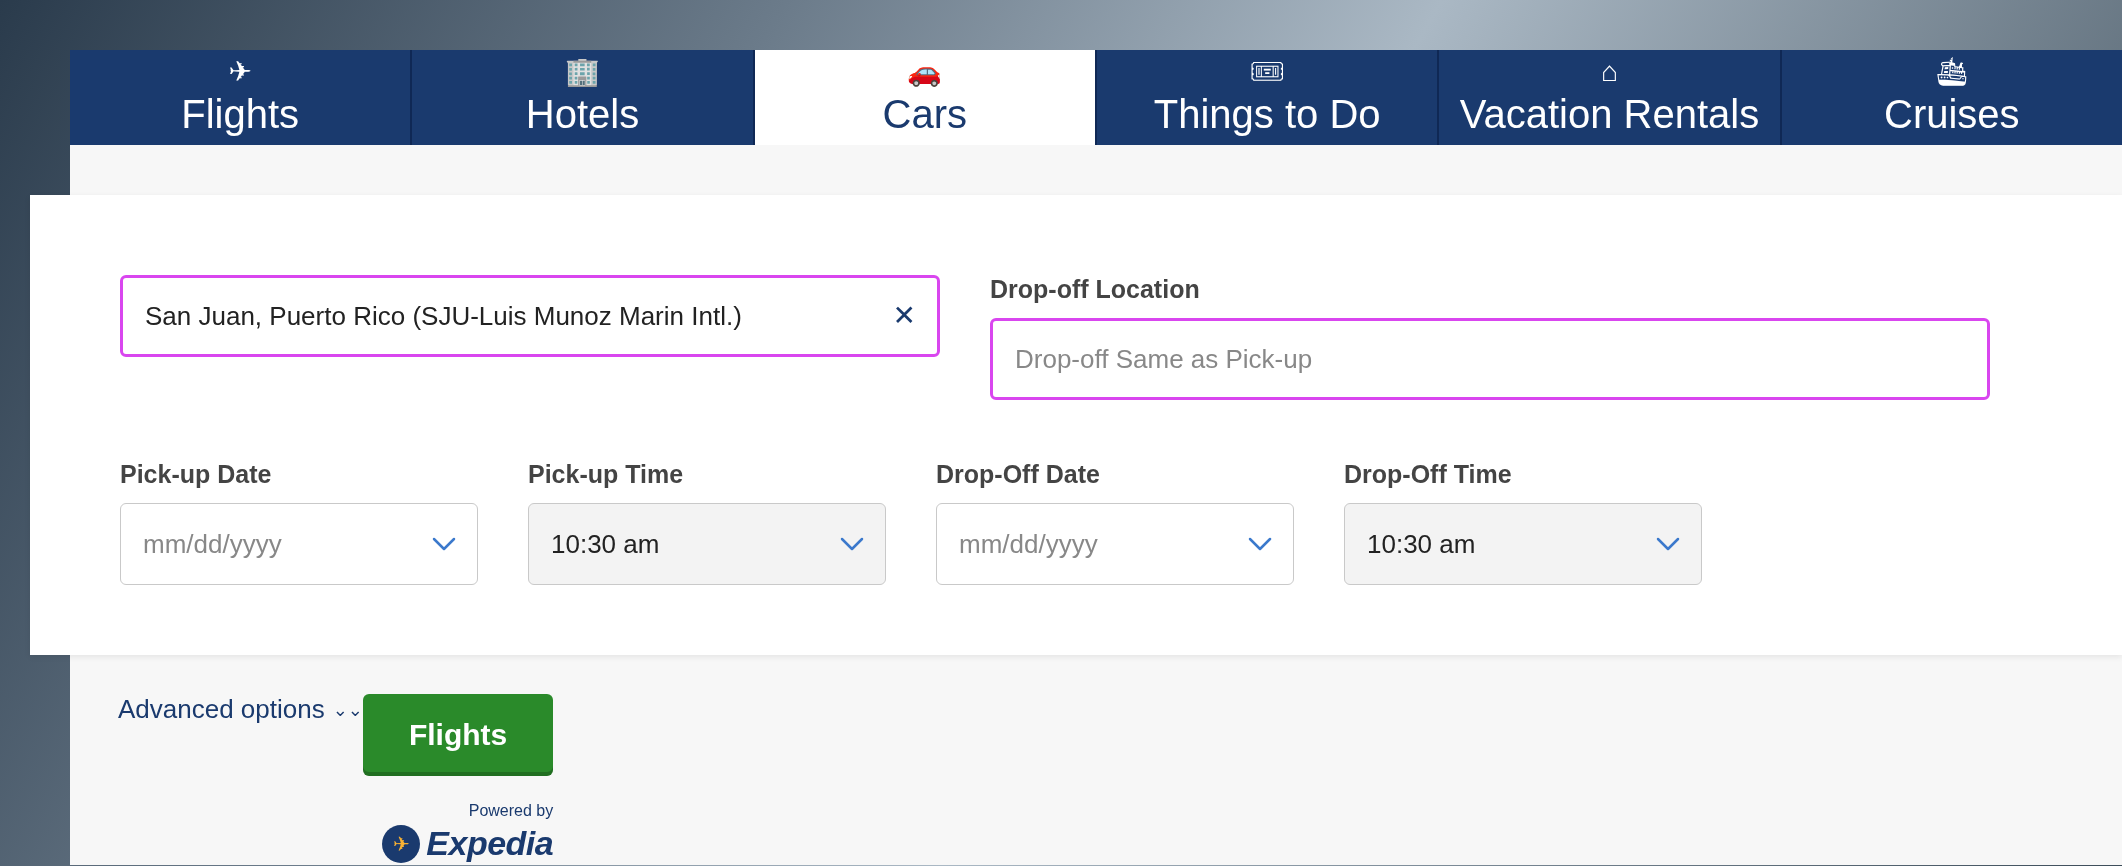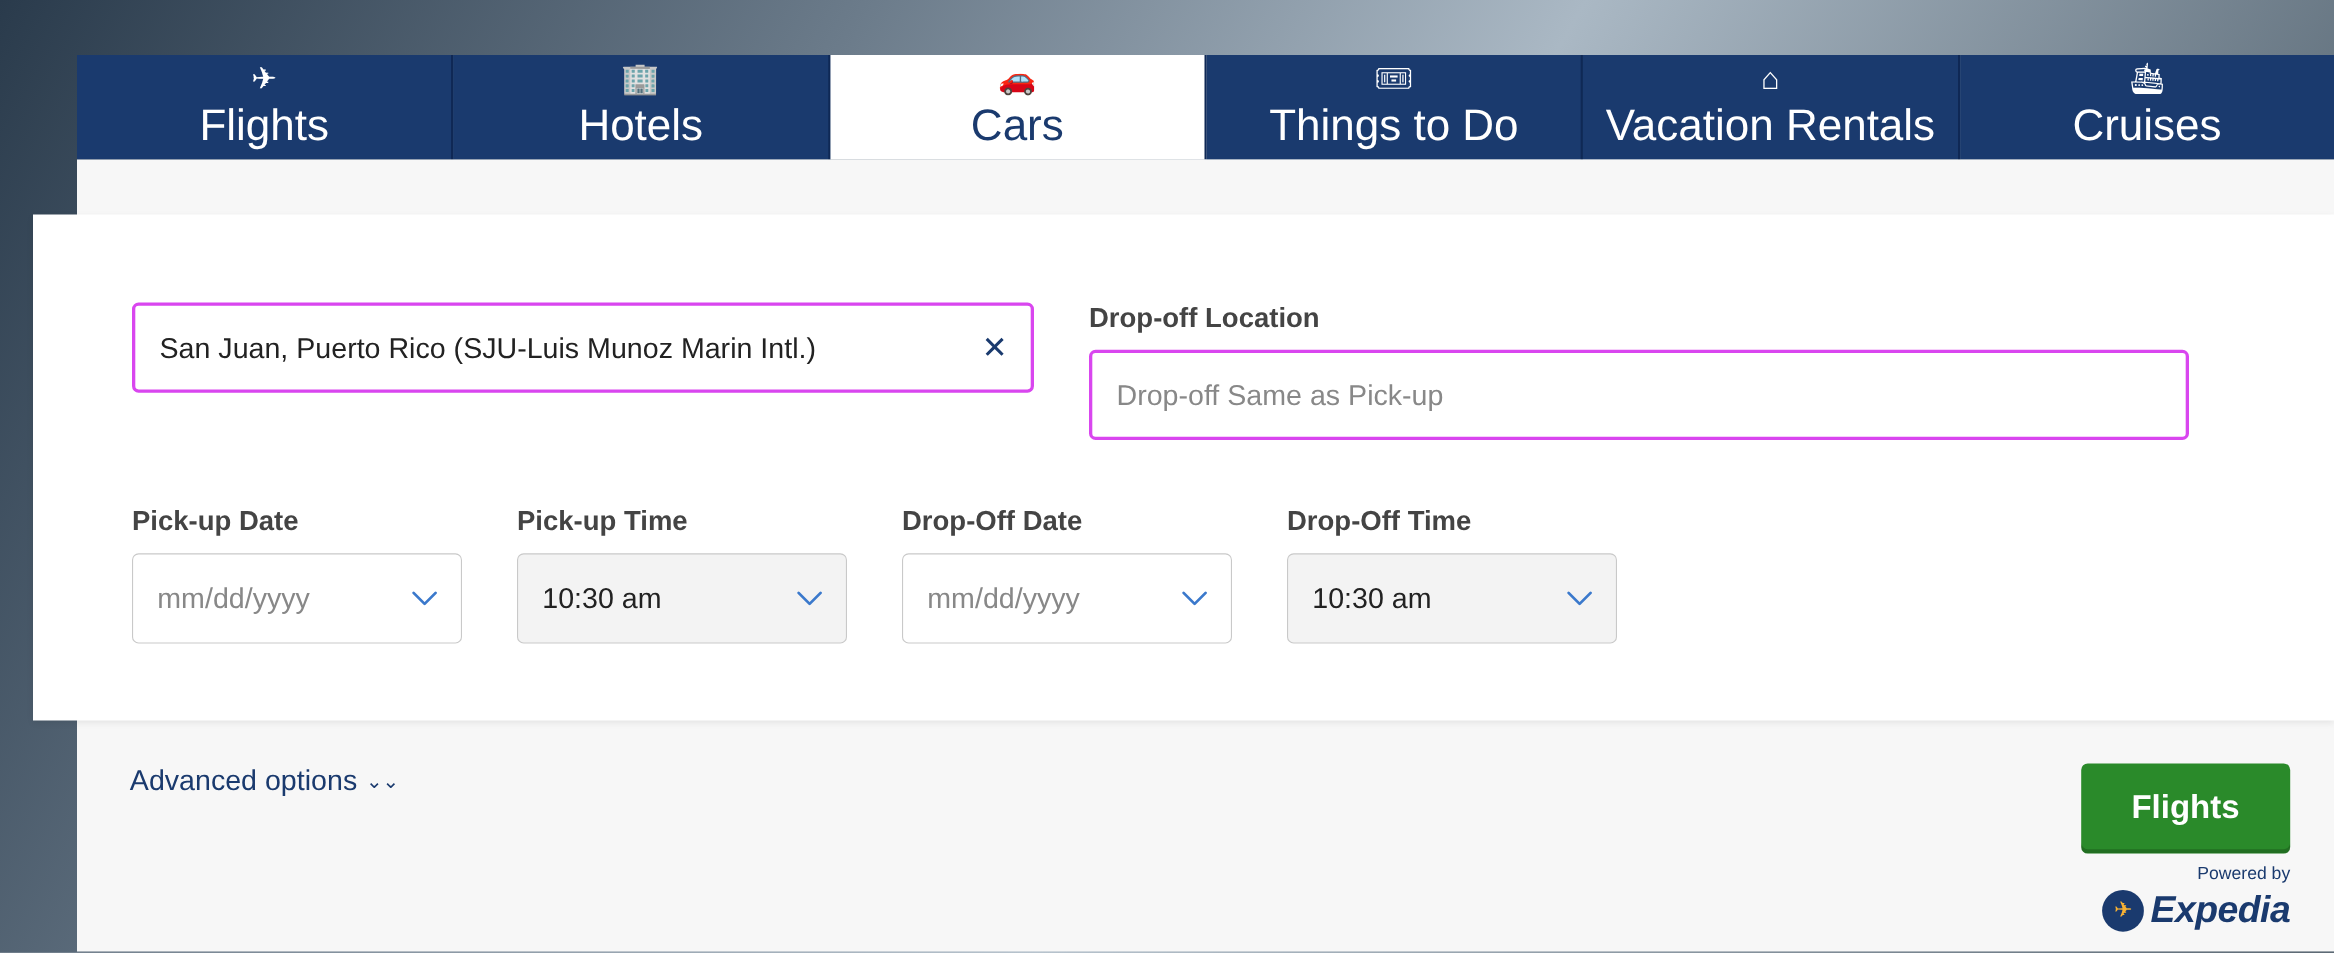--- a/index.html
+++ b/index.html
@@ -98,21 +98,21 @@
     line-height: 1;
     padding: 6px;
   }
   .wide2 .text-input-wrap { width: 1000px; }
   .row2 {
     display: flex;
     gap: 50px;
   }
   .select-wrap {
     position: relative;
-    width: 300px;
+    width: 358px;
   }
   .select {
     width: 100%;
     height: 82px;
     border: 1px solid #c9c9c9;
     border-radius: 6px;
     background: #fff;
     padding: 0 22px;
     font-size: 26px;
     color: #888;
@@ -130,21 +130,21 @@
     transform: translateY(-50%);
     color: #3b79cc;
     pointer-events: none;
   }
   .chevron svg { display:block; }
   .below-row {
     position: absolute;
     left: 118px; right: 40px; top: 694px;
     display: flex;
     align-items: flex-start;
-    justify-content: space-between;
+    justify-content: flex-start;
   }
   .adv-link {
     color: #1a3a6e;
     font-size: 26px;
     cursor: pointer;
     display: inline-flex;
     align-items: center;
     gap: 8px;
   }
   .search-area {
@@ -157,21 +157,21 @@
     color: #fff;
     font-size: 30px;
     font-weight: 700;
     border: none;
     border-radius: 6px;
     padding: 24px 46px;
     cursor: pointer;
     box-shadow: inset 0 -4px 0 rgba(0,0,0,0.2);
   }
   .powered {
-    margin-top: 10px;
+    margin-top: 26px;
     font-size: 16px;
     color: #1a3a6e;
     text-align: right;
   }
   .expedia {
     display: flex;
     align-items: center;
     gap: 6px;
     margin-top: 4px;
   }

